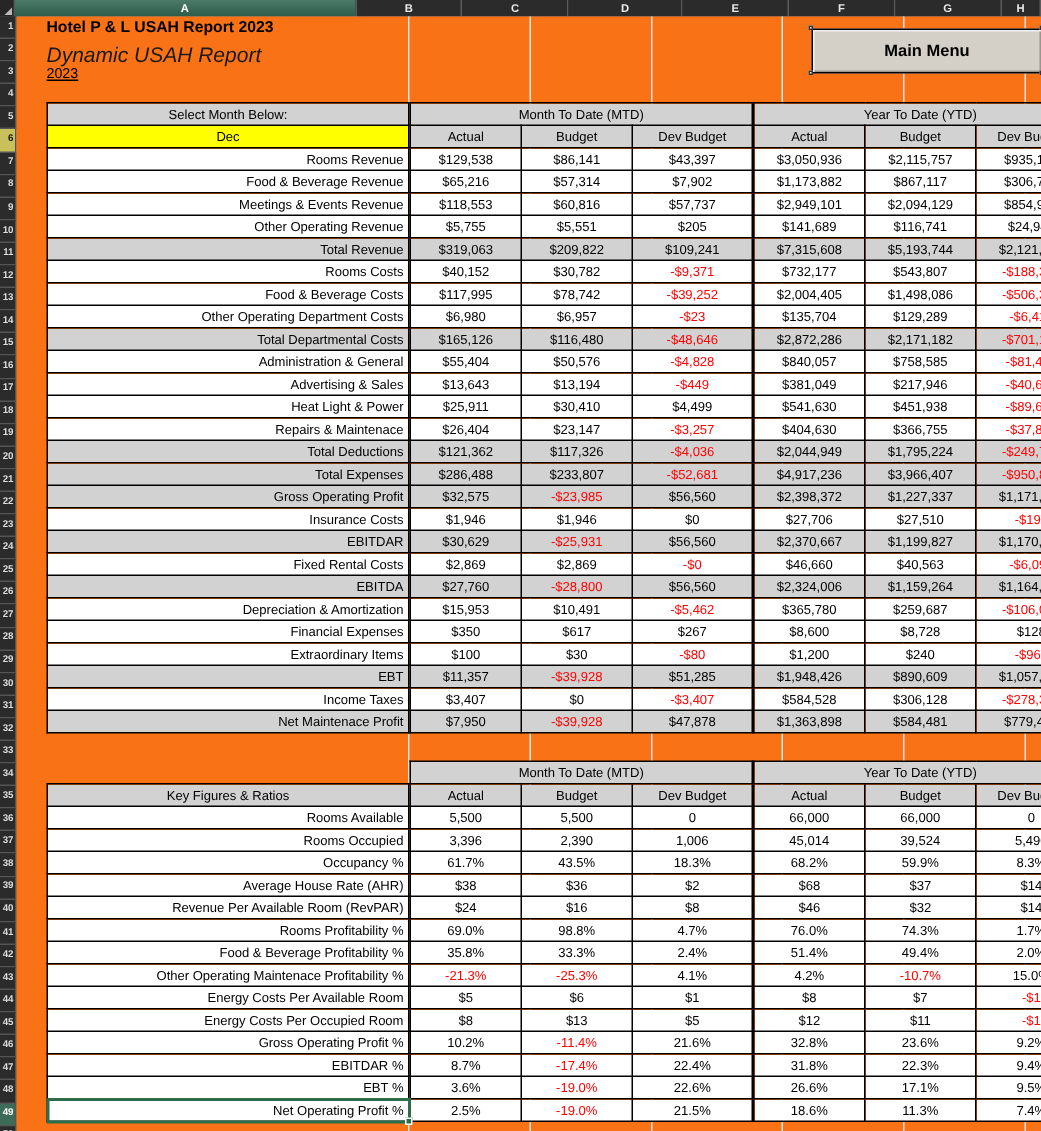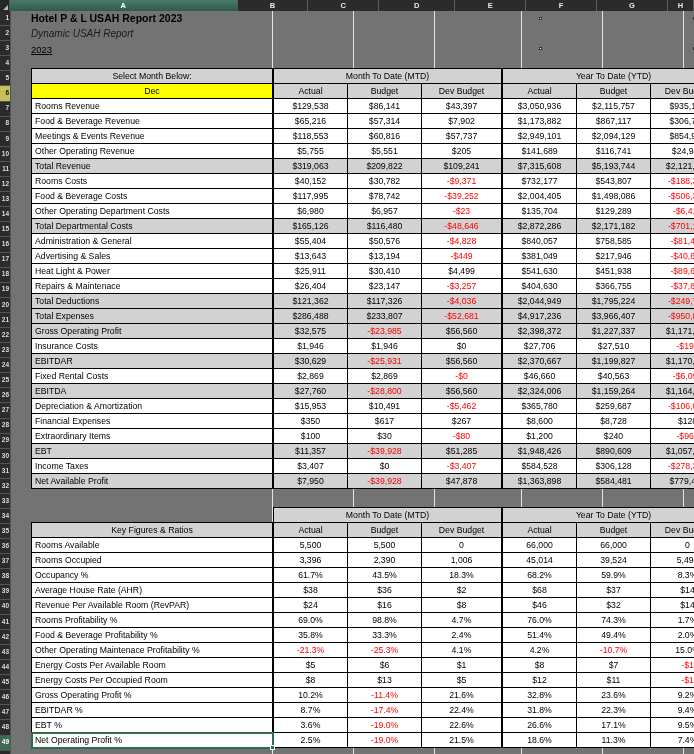--- a/index.html
+++ b/index.html
@@ -77,41 +77,41 @@
     justify-content: flex-end;
   }
   .rowhead.hl { background: #c8c05a; color: #111; }
   .rowhead.selr { background: #3e6b57; color: #fff; }
 
   
   .grid-area {
     position: absolute;
     left: 11px; top: 11px;
     width: 683px; height: 743px;
-    background: #737373;
+    background: #f97316;
   }
   .faint-v {
     position: absolute;
     top: 0; bottom: 0;
     width: 1px;
     background: #e4e4e4;
   }
 
   
   .title-main {
     position: absolute;
     left: 20px; top: 1px;
     font-size: 10.5px; font-weight: bold;
     color: #000;
     white-space: nowrap;
   }
   .title-sub {
     position: absolute;
     left: 20px; top: 17px;
-    font-size: 10px; font-style: italic;
+    font-size: 14px; font-style: italic;
     color: #1a1a1a;
     white-space: nowrap;
   }
   .title-year {
     position: absolute;
     left: 20px; top: 33px;
     font-size: 9.5px;
     color: #000;
     text-decoration: underline;
     white-space: nowrap;
@@ -148,21 +148,21 @@
   table.rep td, table.rep th {
     border: 1px solid #000;
     padding: 0 3px;
     height: 15px;
     line-height: 14px;
     white-space: nowrap;
     overflow: hidden;
     font-weight: normal;
     background: #ffffff;
   }
-  .lbl      { text-align: left; }
+  .lbl      { text-align: right; }
   .num      { text-align: center; }
   .grp      { background: #d2d2d2 !important; font-weight: bold; }
   .grphdr   { background: #d2d2d2 !important; font-weight: bold; text-align: center; }
   .yellow   { background: #ffff00 !important; font-weight: bold; text-align: center; }
   .neg      { color: #ff0000; }
   .nb       { border: none !important; background: transparent !important; }
   .spacer-col { border-top: none !important; border-bottom: none !important;
                 border-left: none !important; border-right: none !important;
                 background: transparent !important; }
 
@@ -256,20 +256,21 @@
     <div class="faint-v" style="left:342px"></div>
     <div class="faint-v" style="left:423px"></div>
     <div class="faint-v" style="left:510px"></div>
     <div class="faint-v" style="left:591px"></div>
     <div class="faint-v" style="left:672px"></div>
 
     <div class="title-main">Hotel P &amp; L USAH Report 2023</div>
     <div class="title-sub">Dynamic USAH Report</div>
     <div class="title-year">2023</div>
 
+    <div class="menu-btn">Main Menu</div>
     <div class="menu-handle" style="left:528px; top:6px;"></div>
     <div class="menu-handle" style="left:682px; top:6px;"></div>
     <div class="menu-handle" style="left:528px; top:36px;"></div>
     <div class="menu-handle" style="left:682px; top:36px;"></div>
 
     <table class="rep" id="pl-table" style="left:20px; top:57px; width:663px;">
       <colgroup>
         <col style="width:241px">
         <col style="width:1px">
         <col style="width:74px">
@@ -568,21 +569,21 @@
             <td class="spacer-col"></td>
             <td class="num">$3,407</td>
             <td class="num">$0</td>
             <td class="num neg">-$3,407</td>
             <td class="spacer-col"></td>
             <td class="num">$584,528</td>
             <td class="num">$306,128</td>
             <td class="num neg">-$278,399</td>
           </tr>
           <tr>
-            <td class="lbl grp">Net Available Profit</td>
+            <td class="lbl grp">Net Maintenace Profit</td>
             <td class="spacer-col"></td>
             <td class="num grp">$7,950</td>
             <td class="num neg grp">-$39,928</td>
             <td class="num grp">$47,878</td>
             <td class="spacer-col"></td>
             <td class="num grp">$1,363,898</td>
             <td class="num grp">$584,481</td>
             <td class="num grp">$779,418</td>
           </tr>
         </tbody>

